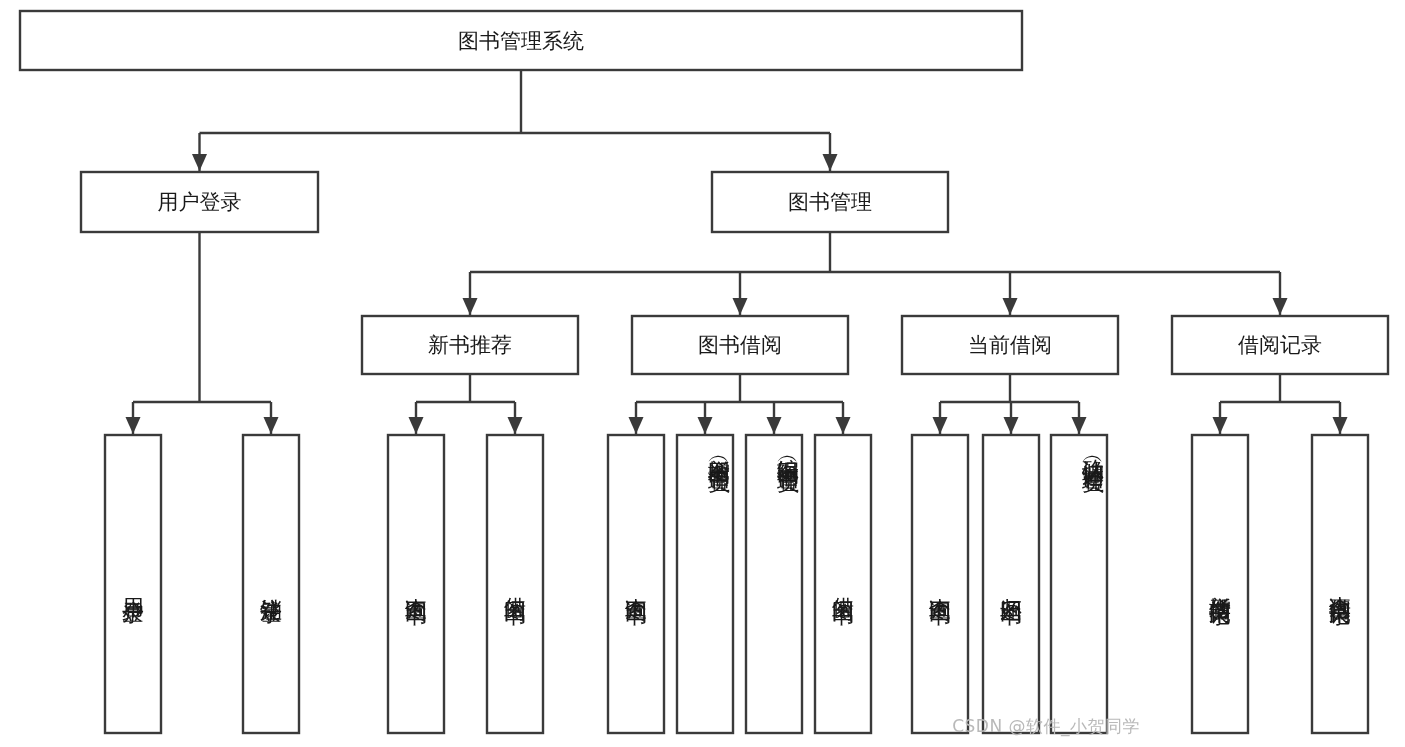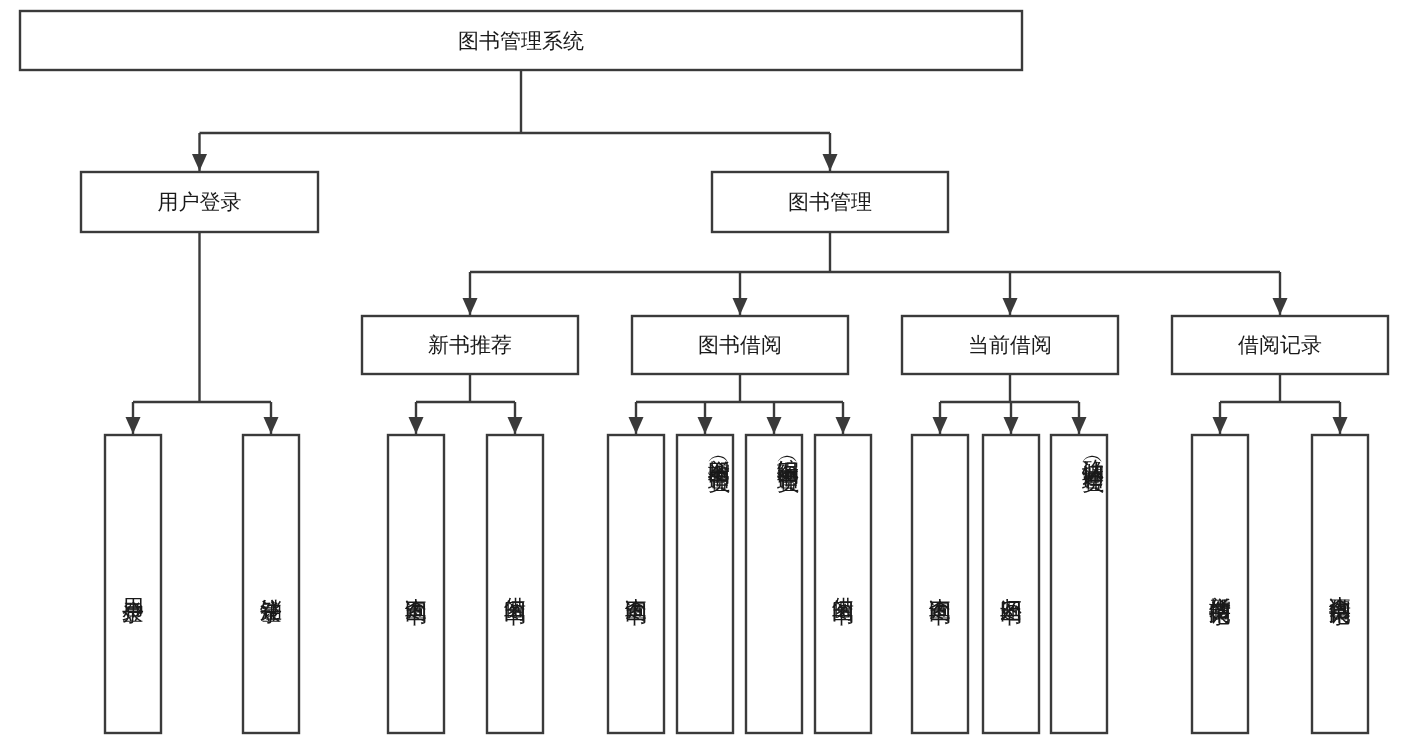--- a/index.html
+++ b/index.html
@@ -171,13 +171,14 @@
       <div class="leaf-text" style="left: 610px; width: 52px; top: 435px; height: 298px; display: flex; align-items: center; justify-content: center;">查询图书</div>
       <div class="leaf-text" style="left: 679px; width: 52px; top: 441px; height: 288px; align-items: flex-start;">新增图书（管理员）</div>
       <div class="leaf-text" style="left: 748px; width: 52px; top: 441px; height: 288px; align-items: flex-start;">编辑图书（管理员）</div>
       <div class="leaf-text" style="left: 817px; width: 52px; top: 435px; height: 298px; display: flex; align-items: center; justify-content: center;">借阅图书</div>
       <div class="leaf-text" style="left: 914px; width: 52px; top: 435px; height: 298px; display: flex; align-items: center; justify-content: center;">查询图书</div>
       <div class="leaf-text" style="left: 985px; width: 52px; top: 435px; height: 298px; display: flex; align-items: center; justify-content: center;">归还图书</div>
       <div class="leaf-text" style="left: 1053px; width: 52px; top: 441px; height: 288px; align-items: flex-start;">确认归还（管理员）</div>
       <div class="leaf-text" style="left: 1194px; width: 52px; top: 435px; height: 298px; display: flex; align-items: center; justify-content: center;">新增借阅记录</div>
       <div class="leaf-text" style="left: 1314px; width: 52px; top: 435px; height: 298px; display: flex; align-items: center; justify-content: center;">查询借阅记录</div>
     </div>
+  <div class="watermark">CSDN @软件_小贺同学</div>
 </div>
 
 </body></html>

